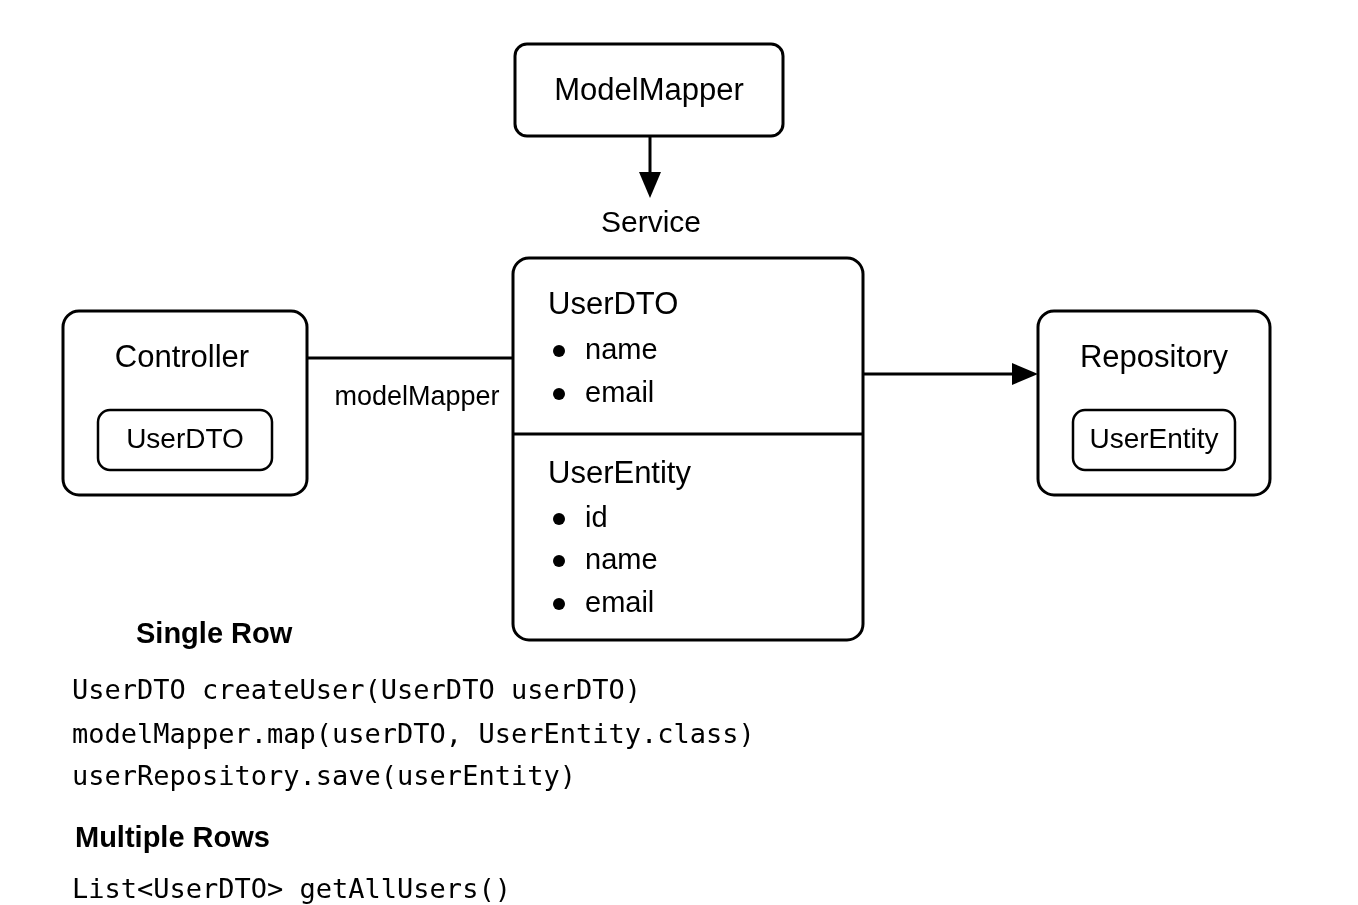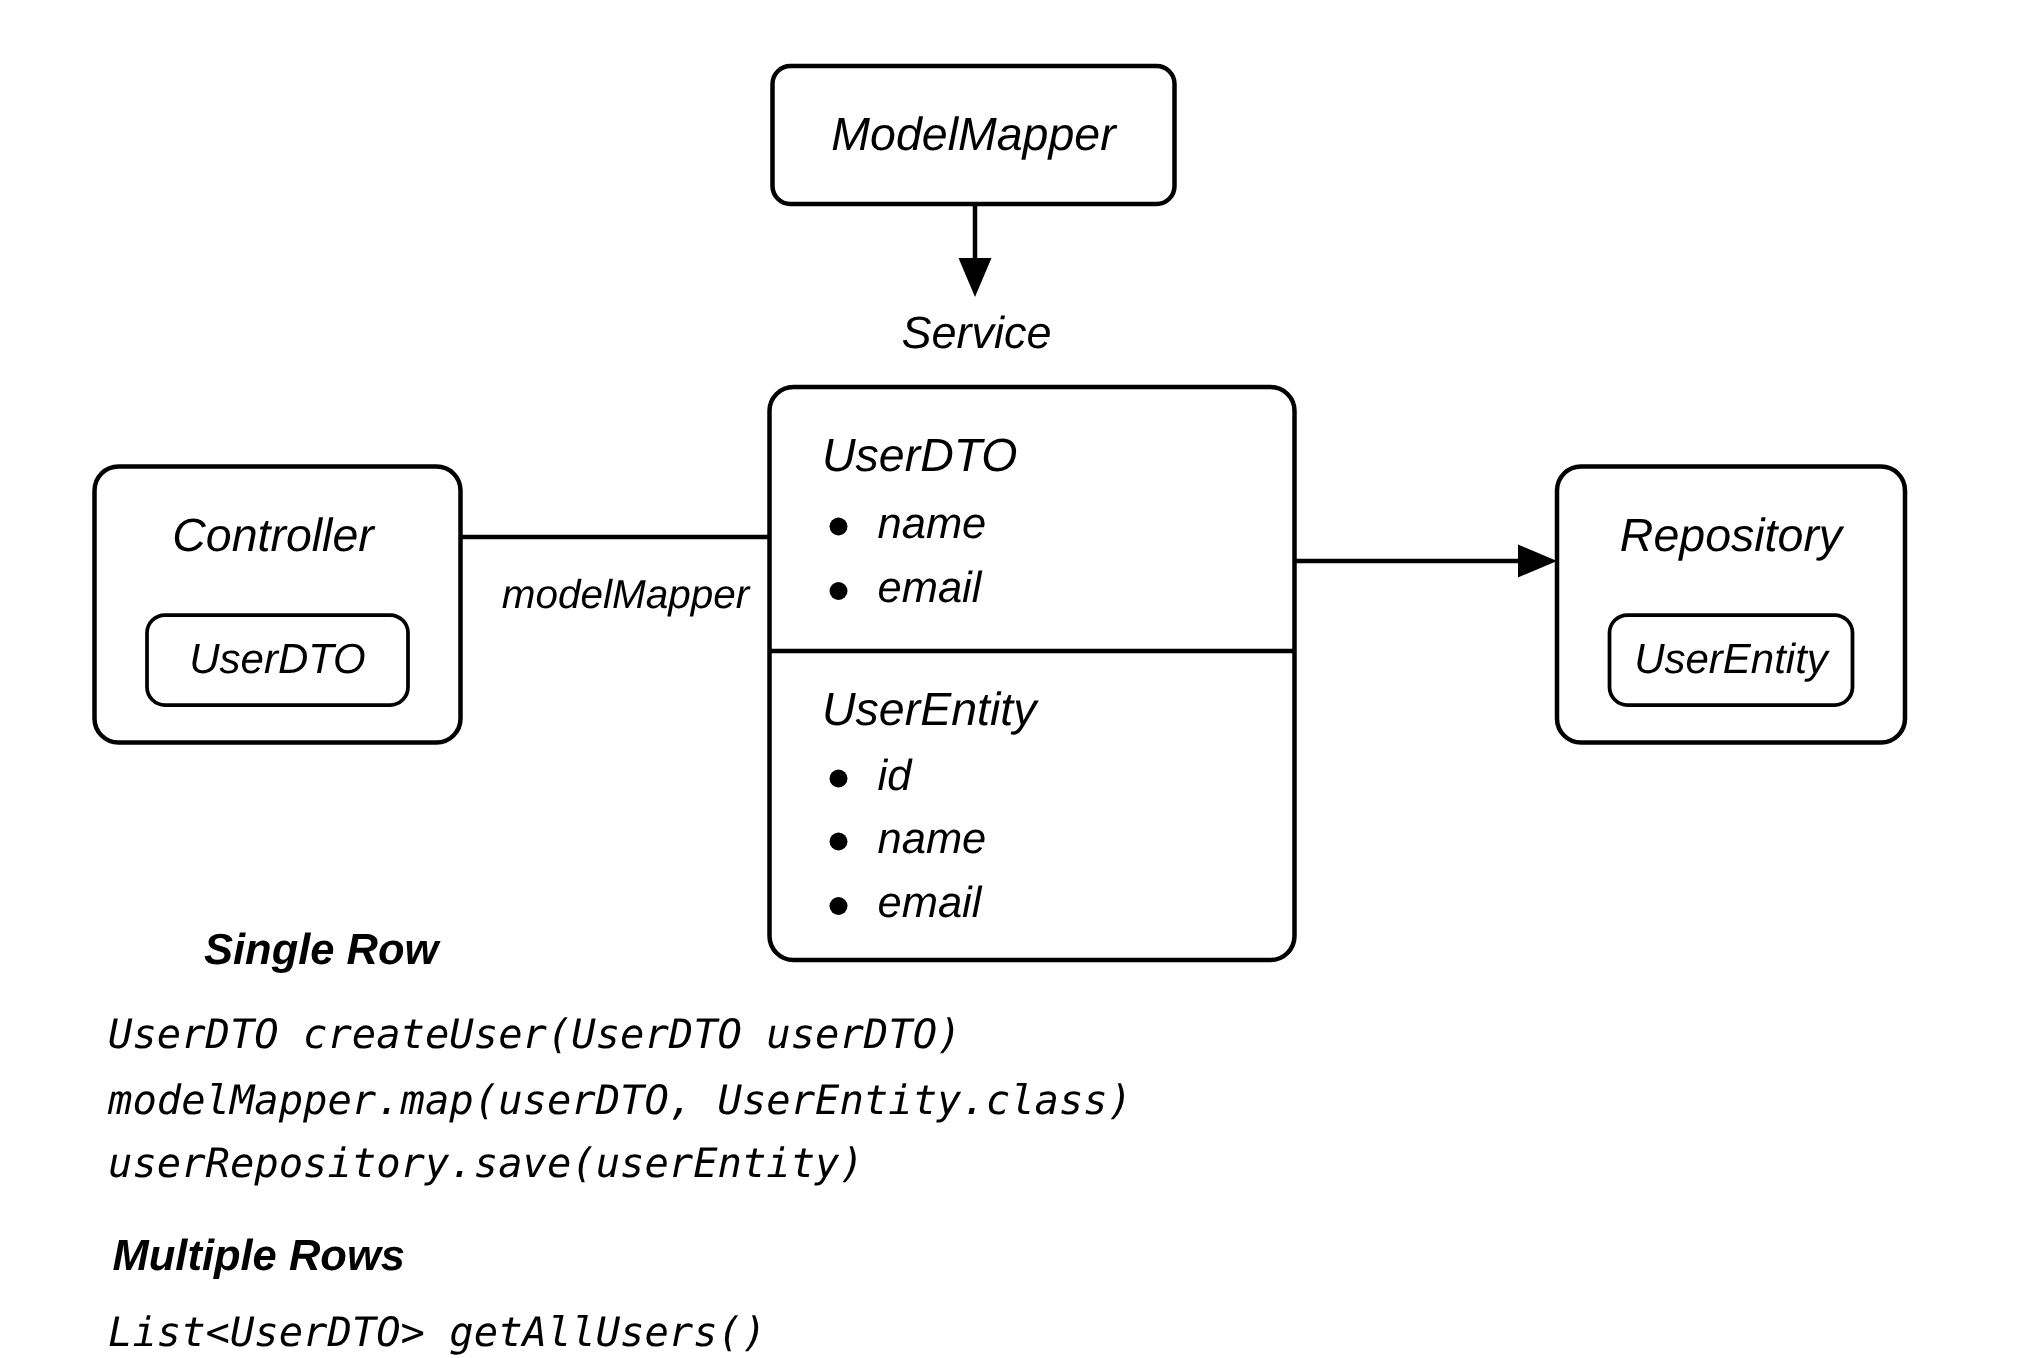--- a/index.html
+++ b/index.html
@@ -11,21 +11,20 @@
     width: 1358px;
     height: 905px;
     overflow: hidden;
     font-family: "Liberation Sans", sans-serif;
     color: #000000;
   }
   #diagram-root {
     position: relative;
     width: 1358px;
     height: 652px;
-    font-style: italic;
   }
   svg#diagram-canvas {
     position: absolute;
     top: 0;
     left: 0;
     width: 1358px;
     height: 905px;
     display: block;
   }
   .box-shape {

